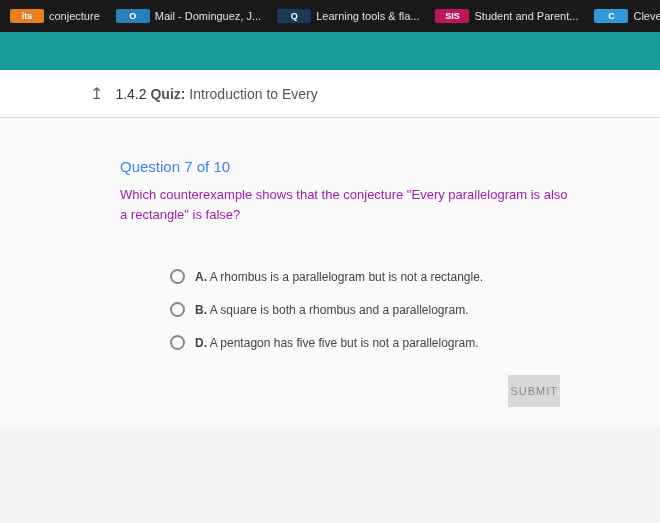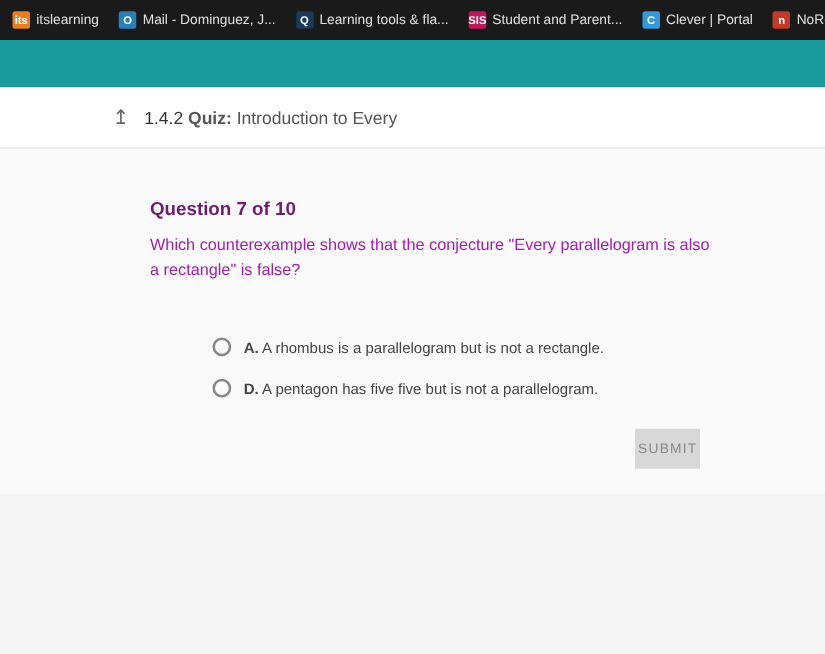--- a/index.html
+++ b/index.html
@@ -26,21 +26,21 @@
     .bookmark {
       display: flex;
       align-items: center;
       gap: 5px;
       color: #e0e0e0;
       font-size: 11px;
       padding: 4px 6px;
       white-space: nowrap;
     }
     .bookmark-icon {
-      width: 14px;
+      width: 34px;
       height: 14px;
       display: inline-flex;
       align-items: center;
       justify-content: center;
       font-size: 9px;
       font-weight: bold;
       border-radius: 2px;
       color: white;
       text-align: center;
     }
@@ -73,23 +73,23 @@
     }
     .breadcrumb-number {
       color: #333;
       font-weight: 400;
     }
     .content {
       padding: 40px 90px 20px 120px;
       background: #fafafa;
     }
     .question-number {
-      font-weight: bold;
+      font-weight: normal;
       font-size: 15px;
-      color: #701a75;
+      color: #3b82f6;
       margin-bottom: 10px;
     }
     .question-text {
       color: #a21caf;
       font-size: 13px;
       line-height: 1.5;
       margin-bottom: 45px;
     }
     .options {
       padding-left: 50px;
@@ -130,21 +130,21 @@
       letter-spacing: 1px;
       cursor: pointer;
     }
   </style>
 </head>
 <body>
 
 <div class="bookmarks-bar">
   <div class="bookmark">
     <span class="bookmark-icon icon-orange">its</span>
-    <span>itslearning</span>
+    <span>conjecture</span>
   </div>
   <div class="bookmark">
     <span class="bookmark-icon icon-blue">O</span>
     <span>Mail - Dominguez, J...</span>
   </div>
   <div class="bookmark">
     <span class="bookmark-icon icon-darkblue">Q</span>
     <span>Learning tools &amp; fla...</span>
   </div>
   <div class="bookmark">
@@ -180,20 +180,27 @@
     <div class="option">
       <div class="radio"></div>
       <div class="option-text">
         <span class="option-letter">A.</span>
         <span>A rhombus is a parallelogram but is not a rectangle.</span>
       </div>
     </div>
     <div class="option">
       <div class="radio"></div>
       <div class="option-text">
+        <span class="option-letter">B.</span>
+        <span>A square is both a rhombus and a parallelogram.</span>
+      </div>
+    </div>
+    <div class="option">
+      <div class="radio"></div>
+      <div class="option-text">
         <span class="option-letter">D.</span>
         <span>A pentagon has five five but is not a parallelogram.</span>
       </div>
     </div>
   </div>
 
   <div class="submit-area">
     <button class="submit-btn">SUBMIT</button>
   </div>
 </div>

